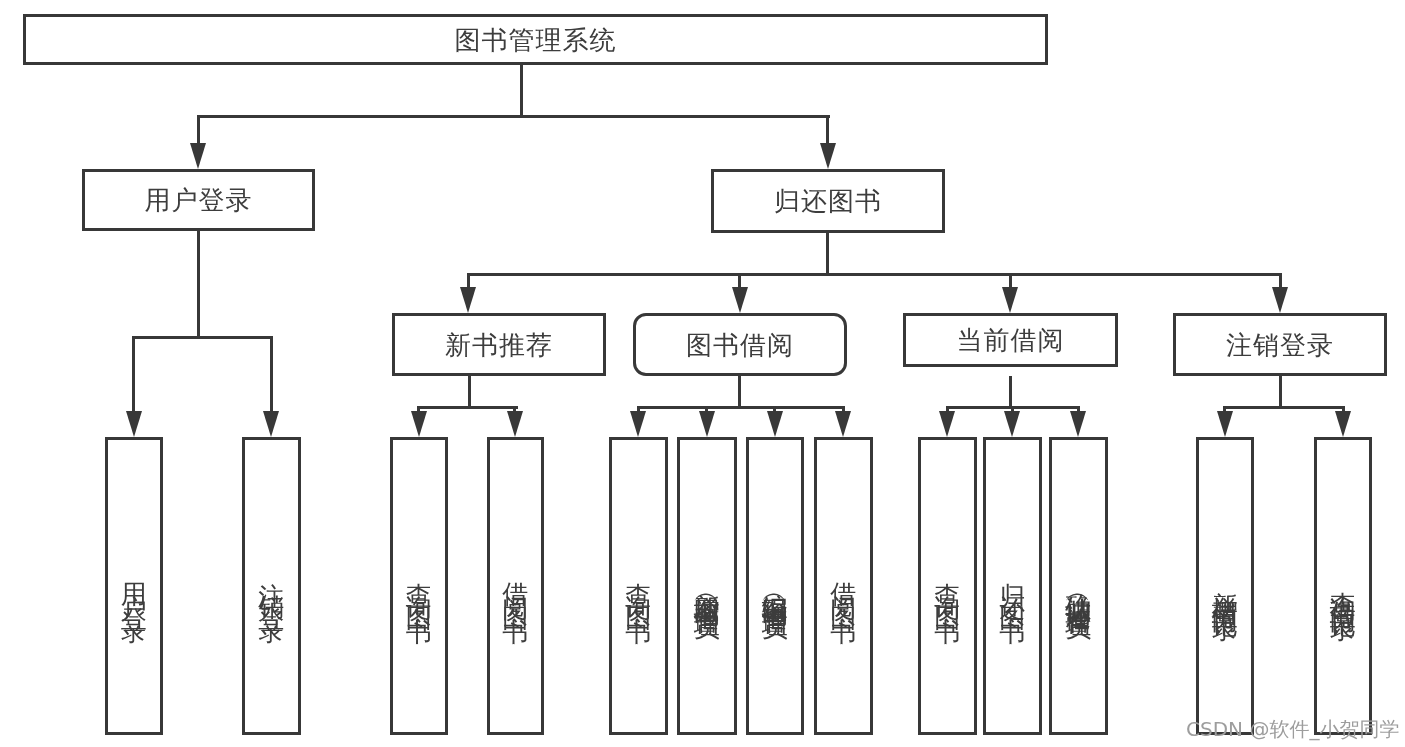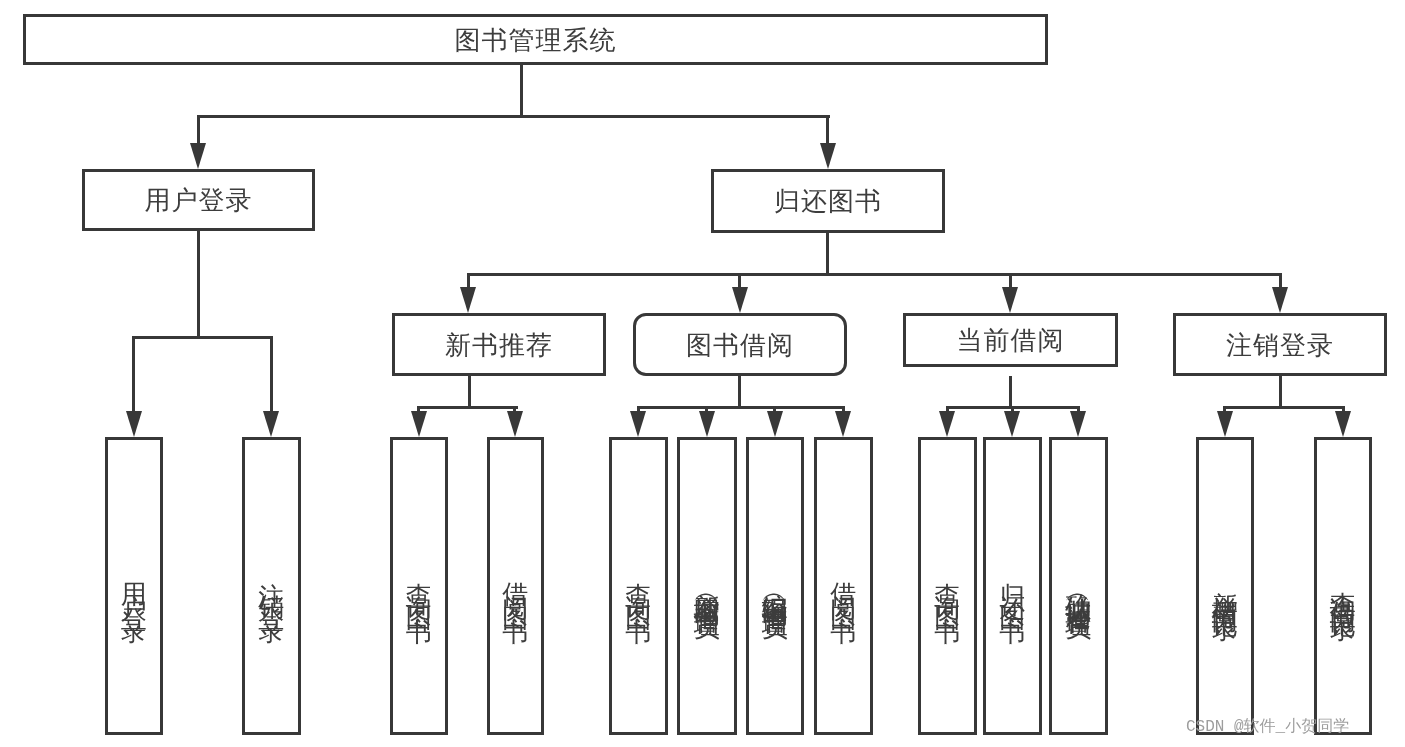--- a/index.html
+++ b/index.html
@@ -31,21 +31,21 @@
   .ls9{letter-spacing:3px;}
   .vline{position:absolute;width:3px;background:var(--line);}
   .hline{position:absolute;height:3px;background:var(--line);}
   .arrow{
     position:absolute;width:0;height:0;
     border-left:8px solid transparent;border-right:8px solid transparent;
     border-top:26px solid var(--line);
   }
   .watermark{
     position:absolute;left:1186px;top:716px;width:214px;
-    font-size:16px;color:var(--watermark);white-space:nowrap;letter-spacing:0;font-family:Liberation Mono, monospace;
+    font-size:20px;color:var(--watermark);white-space:nowrap;letter-spacing:0;
   }
 </style>
 </head>
 <body>
 
 <div id="canvas">
 
   <div class="node" style="left:23px;top:14px;width:1025px;height:51px;">
     <span>图书管理系统</span>
   </div>

